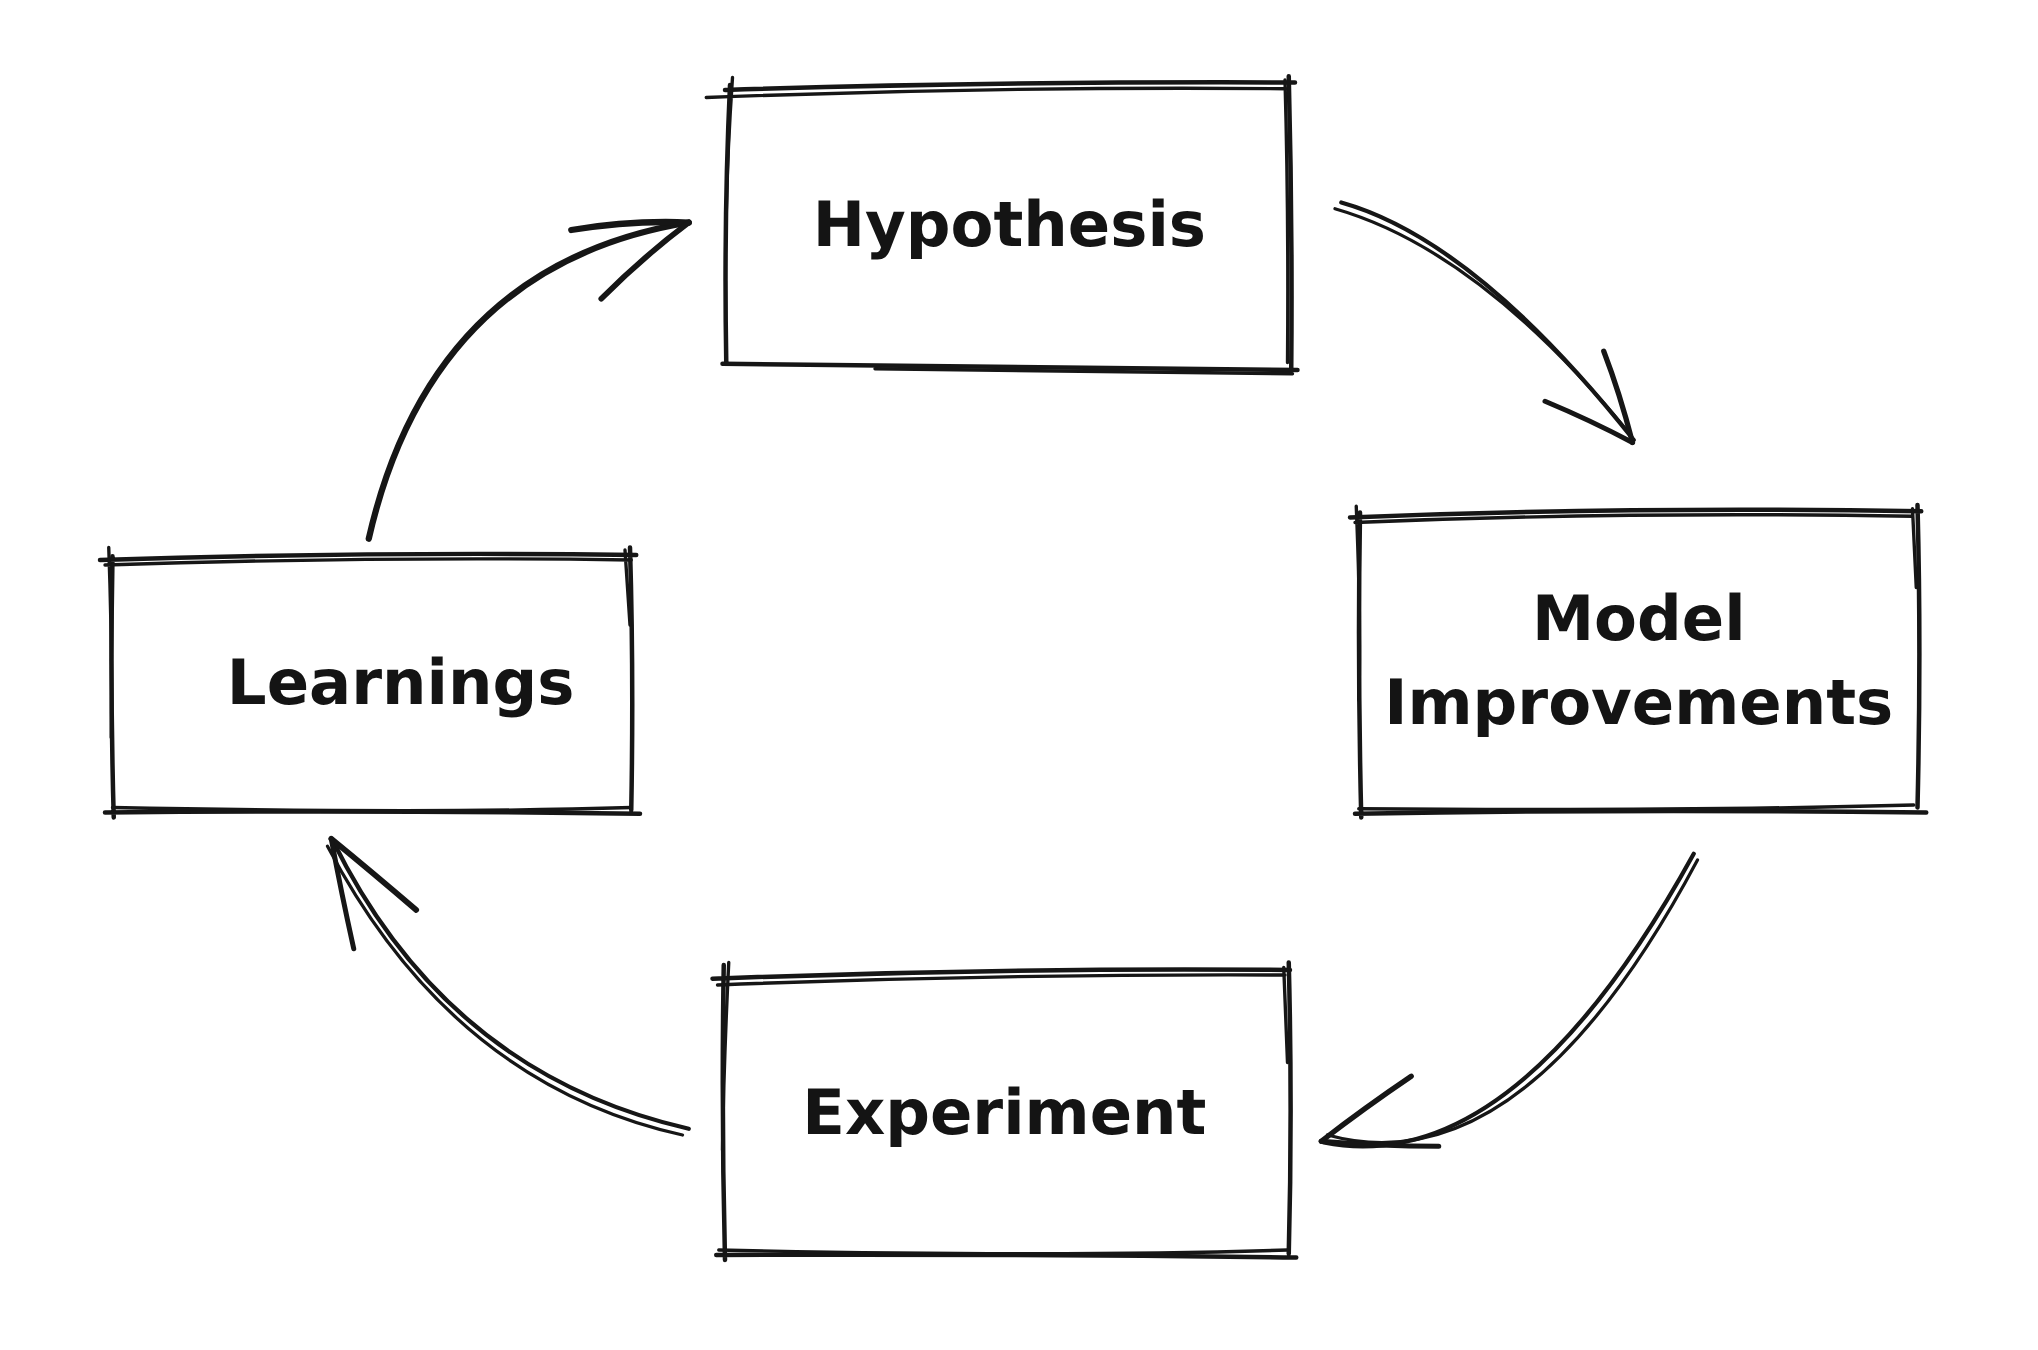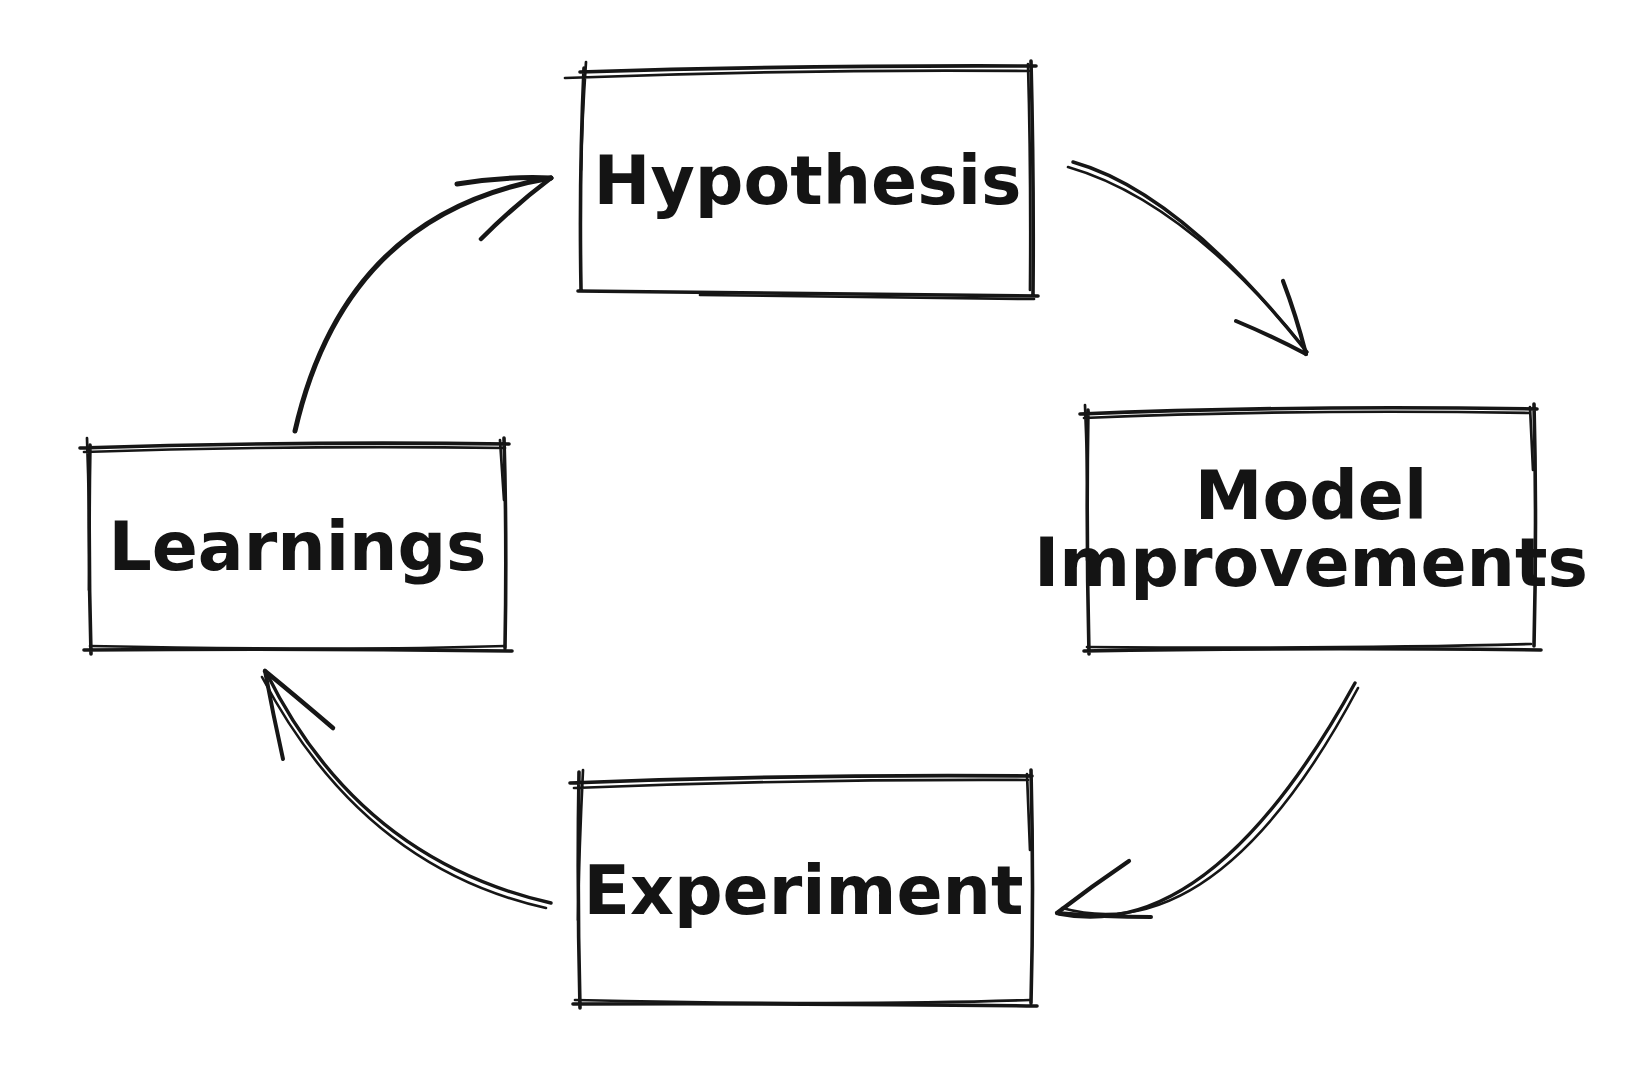--- a/index.html
+++ b/index.html
@@ -24,29 +24,29 @@
   }
   .node-label {
     position: absolute;
     display: flex;
     flex-direction: column;
     align-items: center;
     justify-content: center;
     text-align: center;
     color: #141414;
     font-weight: 700;
-    font-size: 68px;
+    font-size: 50px;
     line-height: 67px;
     letter-spacing: 0px;
     user-select: none;
   }
   .lbl-hypothesis   { left: 583px; top: 65px;  width: 449px; height: 231px; }
   .lbl-model        { left: 1087px; top: 408px; width: 448px; height: 241px; }
   .lbl-experiment   { left: 577px; top: 775px; width: 453px; height: 230px; }
-  .lbl-learnings    { left: 88px;  top: 443px; width: 419px; height: 207px; }
+  .lbl-learnings    { left: 88px;  top: 443px; width: 419px; height: 207px; padding-left: 23px; }
 </style>
 </head>
 <body>
 
 <div class="canvas">
 
   <svg class="sketch" viewBox="0 0 1630 1080">
 
     <g>
       <path stroke-width="3.6" d="

